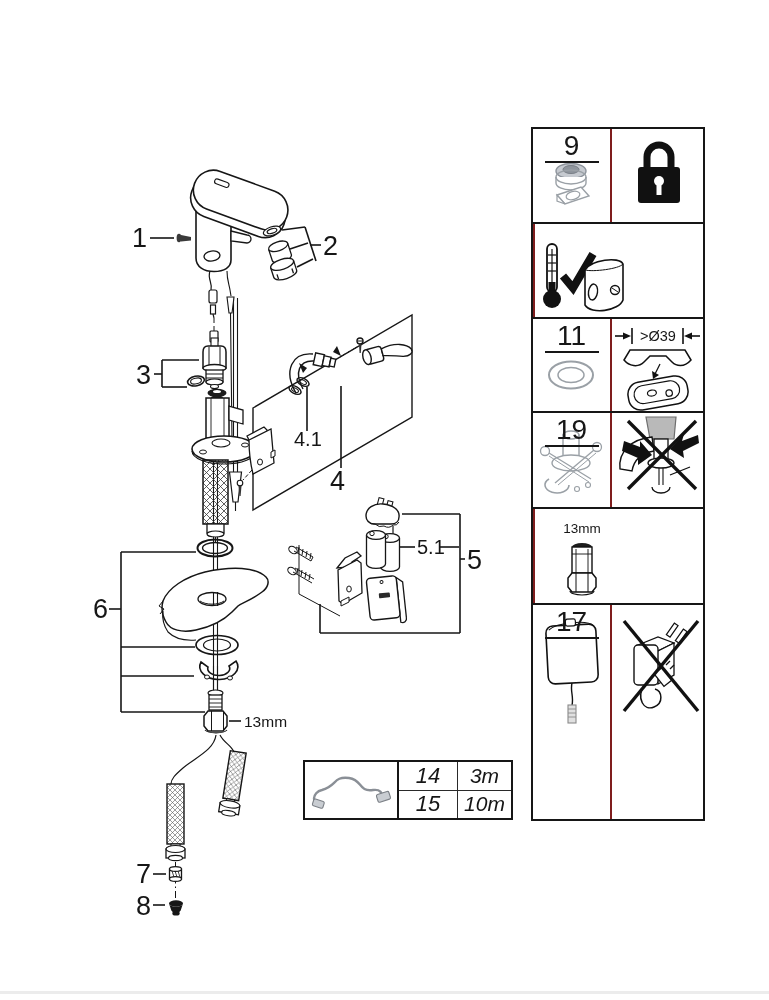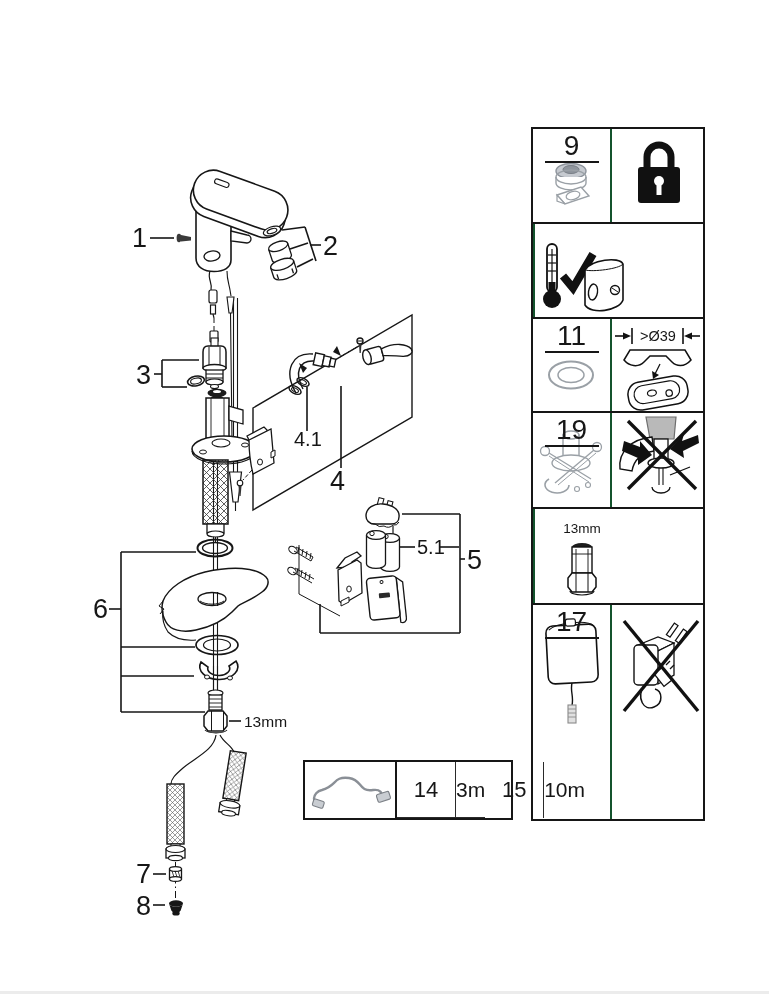--- a/index.html
+++ b/index.html
@@ -12,30 +12,30 @@
   .mm{font-size:15.5px;}
 
   
   .ref-grid{position:absolute;left:531px;top:127px;width:174px;height:694px;
             border:2px solid #161616;box-sizing:border-box;display:flex;flex-direction:column;}
   .grow{display:flex;flex:0 0 auto;}
   .grow + .grow{border-top:2px solid #161616;}
   .grow:last-child{flex:1 1 auto;}
   .gcell{position:relative;box-sizing:border-box;}
   .gcell.left{width:77px;}
-  .gcell.right{flex:1;border-left:2px solid #14532d;}
+  .gcell.right{flex:1;border-left:2px solid #7f1d1d;}
   .gnum{position:relative;width:54px;margin:3px auto 0;text-align:center;
         font-size:28px;line-height:27px;height:29px;border-bottom:2.5px solid #161616;z-index:2;}
   .gicon{position:absolute;left:0;top:0;}
 
   
   .cable-table{position:absolute;left:303px;top:760px;width:210px;height:60px;
                border:2px solid #161616;box-sizing:border-box;display:flex;}
   .ct-icon{width:92px;border-right:2px solid #161616;position:relative;}
-  .ct-right{flex:1;display:flex;flex-direction:row;}
+  .ct-right{flex:1;display:flex;flex-direction:column;font-style:italic;}
   .ct-row{flex:1;display:flex;align-items:center;}
   .ct-row.first{border-bottom:1.5px solid #2a2a2a;}
   .ct-num{width:58px;text-align:center;font-size:22px;}
   .ct-len{flex:1;text-align:center;font-size:21px;border-left:1.5px solid #2a2a2a;
           align-self:stretch;display:flex;align-items:center;justify-content:center;}
   .bottom-rule{position:absolute;left:0;top:991px;width:769px;height:3px;background:#ececec;}
 </style>
 </head>
 <body>
 

